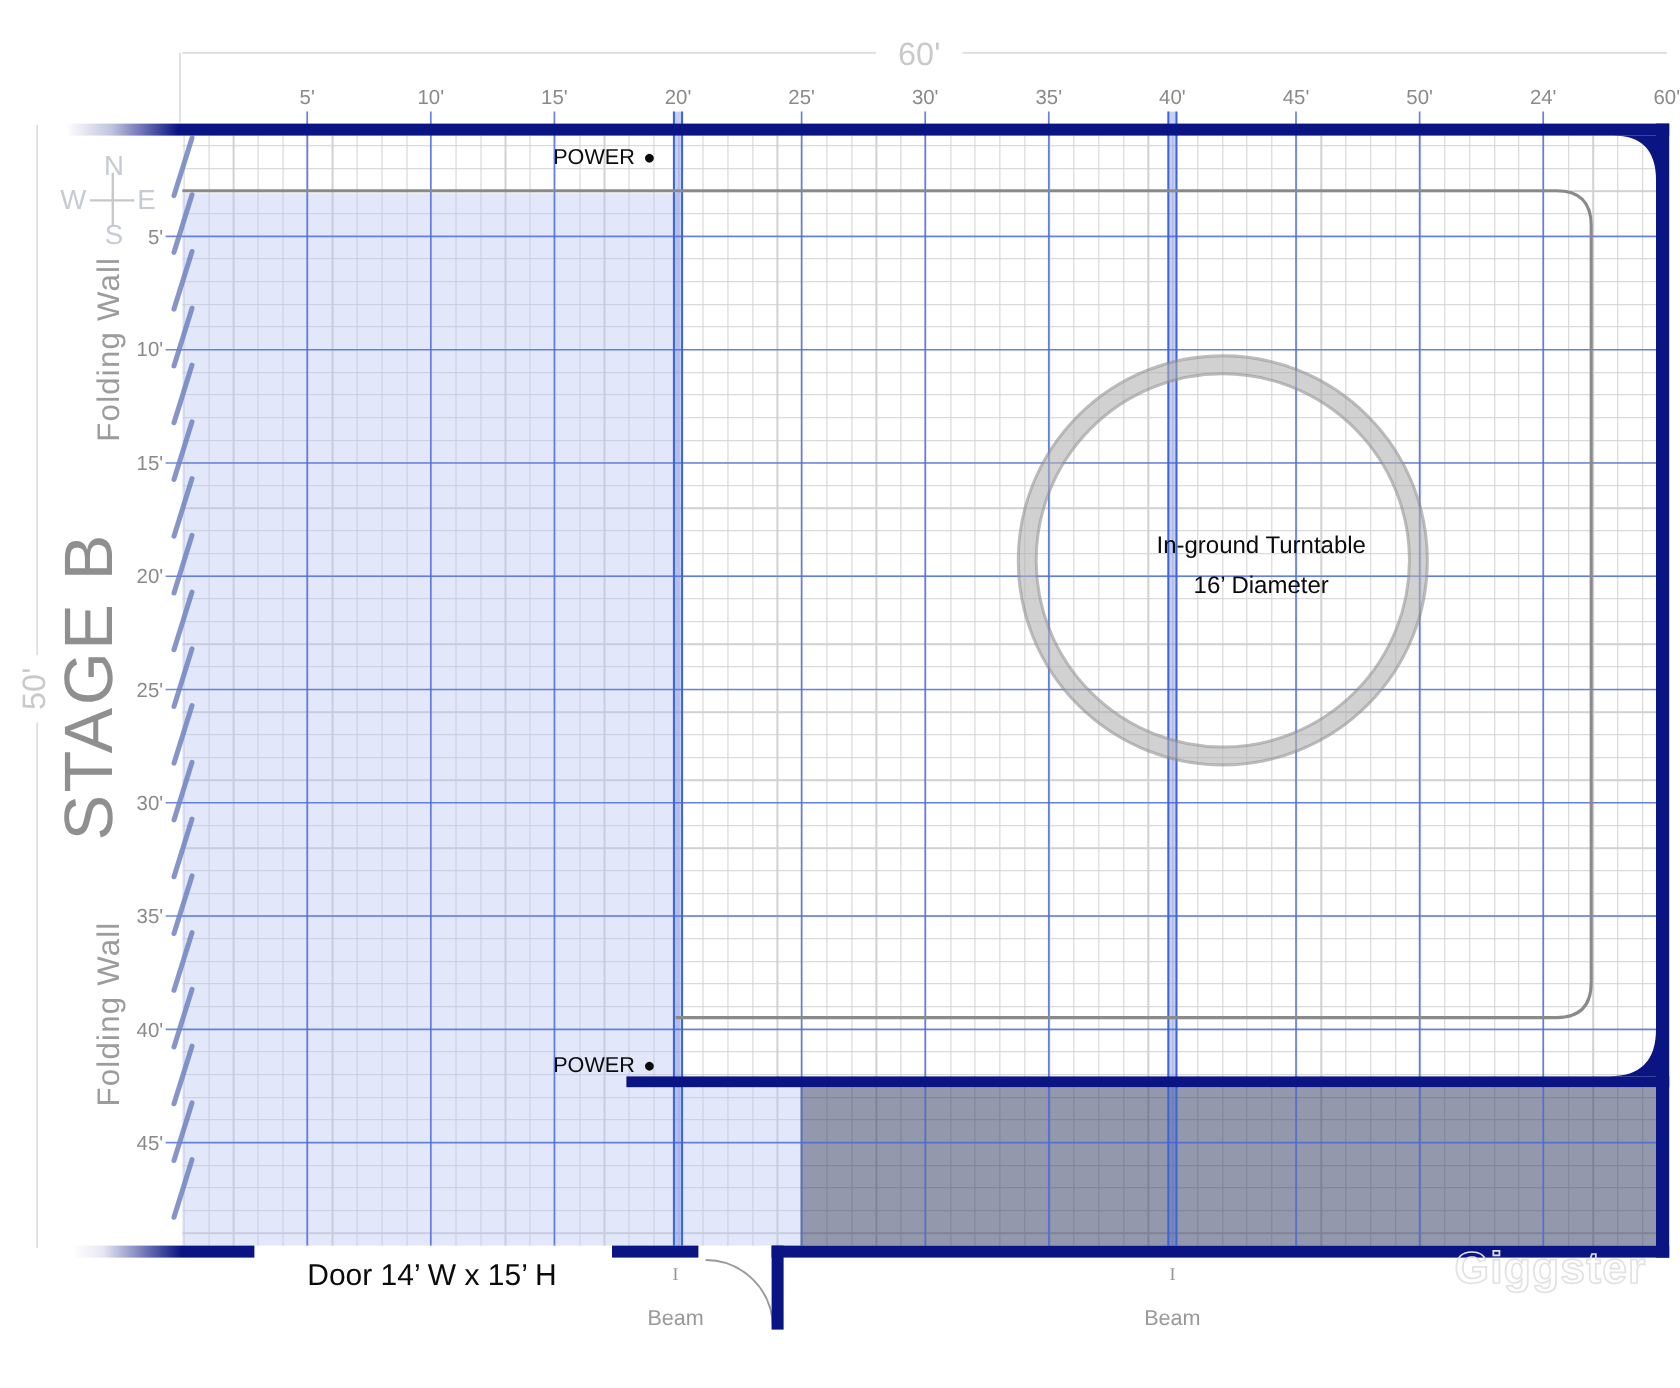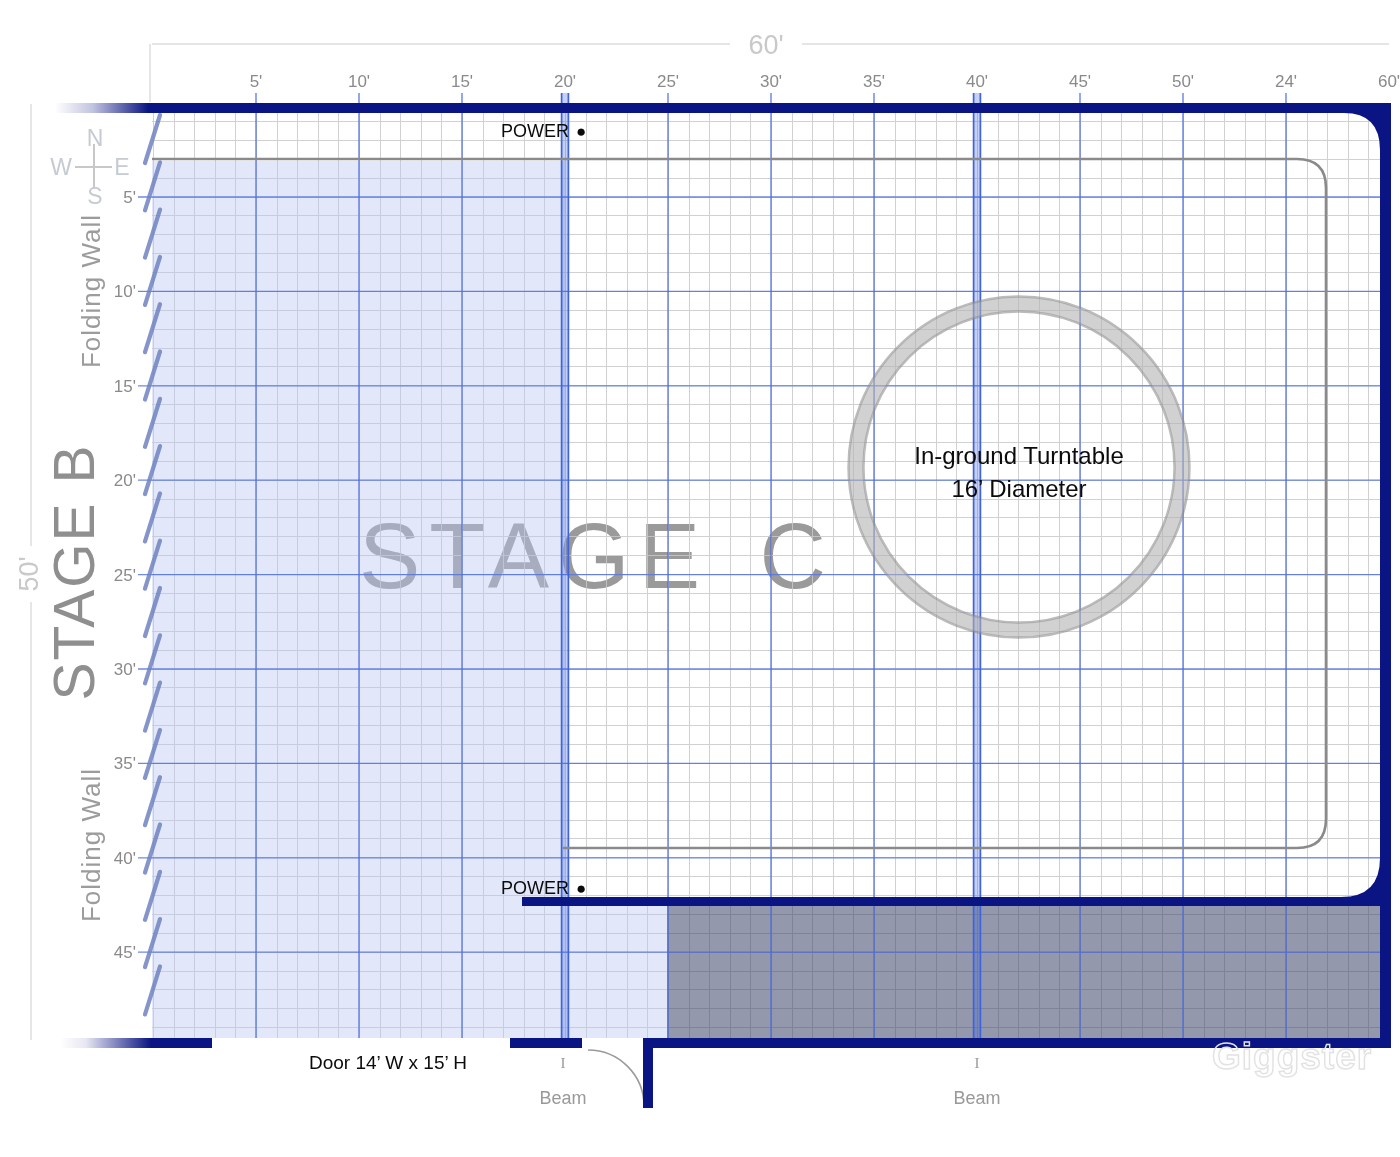--- a/index.html
+++ b/index.html
@@ -15,37 +15,36 @@
   #plan-svg{position:absolute;left:0;top:0;z-index:3;}
   .lbl{position:absolute;z-index:4;white-space:nowrap;}
   .tickTop{font-size:17px;color:#8a8a8a;transform:translateX(-50%);}
   .tickLeft{font-size:17px;color:#8a8a8a;width:40px;text-align:right;}
   .dim{font-size:27px;color:#c9c9c9;}
   .compass{font-size:23px;color:#c6cbd3;transform:translate(-50%,-50%);}
   .vert{transform:translate(-50%,-50%) rotate(-90deg);transform-origin:center;}
   .foldwall{font-size:26px;color:#9c9c9c;letter-spacing:1px;}
   #stageb-label{font-size:57px;color:#8f8f8f;letter-spacing:2px;}
   .black-note{color:#0b0b0b;}
-  .power{font-size:18px;display:flex;align-items:center;gap:7px;transform:translateY(-50%);padding-left:40px;}
+  .power{font-size:18px;display:flex;align-items:center;gap:7px;transform:translateY(-50%);}
   .power .dot{font-size:17px;line-height:1;}
-  #turntable-label{font-size:24px;text-align:center;line-height:33px;transform:translate(-50%,-50%);}
+  #turntable-label{font-size:20px;text-align:center;line-height:33px;transform:translate(-50%,-50%);margin-left:32px;}
   #crane-label{font-size:24px;transform:translate(-50%,-50%);}
-  #door-label{font-size:19px;transform:translate(-50%,-50%);margin-left:28px;}
+  #door-label{font-size:25px;transform:translate(-50%,-50%);}
   .beam{color:#999;text-align:center;transform:translateX(-50%);line-height:19px;}
   .beam .ibar{font-family:"Liberation Serif",serif;font-size:15px;display:block;}
   .beam .bname{font-size:18px;display:block;margin-top:16px;}
   #watermark{left:1212px;top:1036px;font-size:37px;font-weight:bold;letter-spacing:1px;
     color:transparent;-webkit-text-stroke:1.4px #e2e2e2;}
 </style>
 </head>
 <body>
 
 <div id="canvas">
 
-  <div id="stagec-label" class="lbl">STAGE C</div>
 
   <div id="grid-minor"></div>
 
   <svg id="plan-svg" width="1400" height="1157" viewBox="0 0 1400 1157">
     <defs>
       <linearGradient id="gradTop" x1="0" y1="0" x2="1" y2="0">
         <stop offset="0" stop-color="#0a1482" stop-opacity="0"></stop>
         <stop offset="0.028" stop-color="#0a1482" stop-opacity="0.25"></stop>
         <stop offset="0.07" stop-color="#0a1482" stop-opacity="1"></stop>
       </linearGradient>

